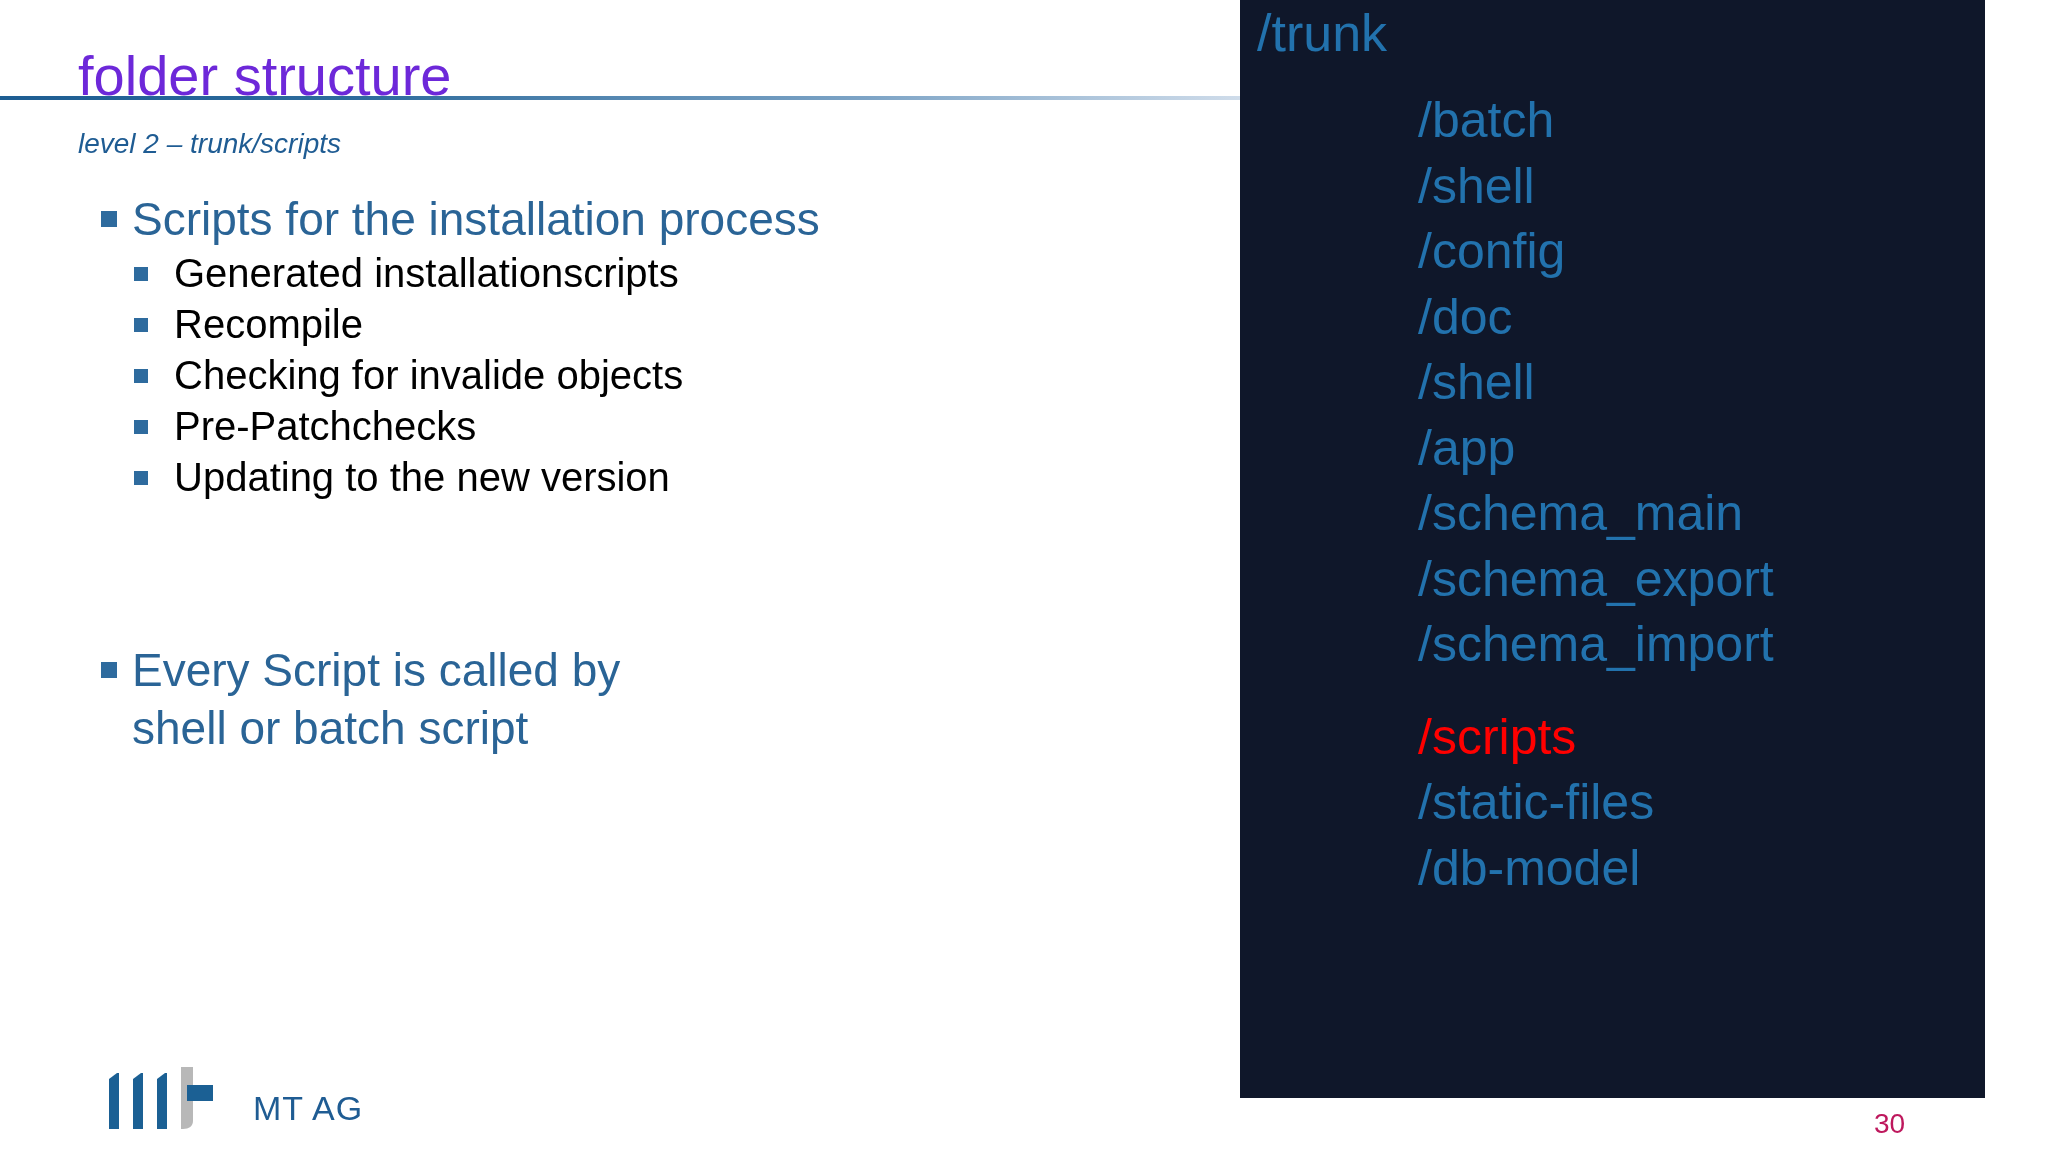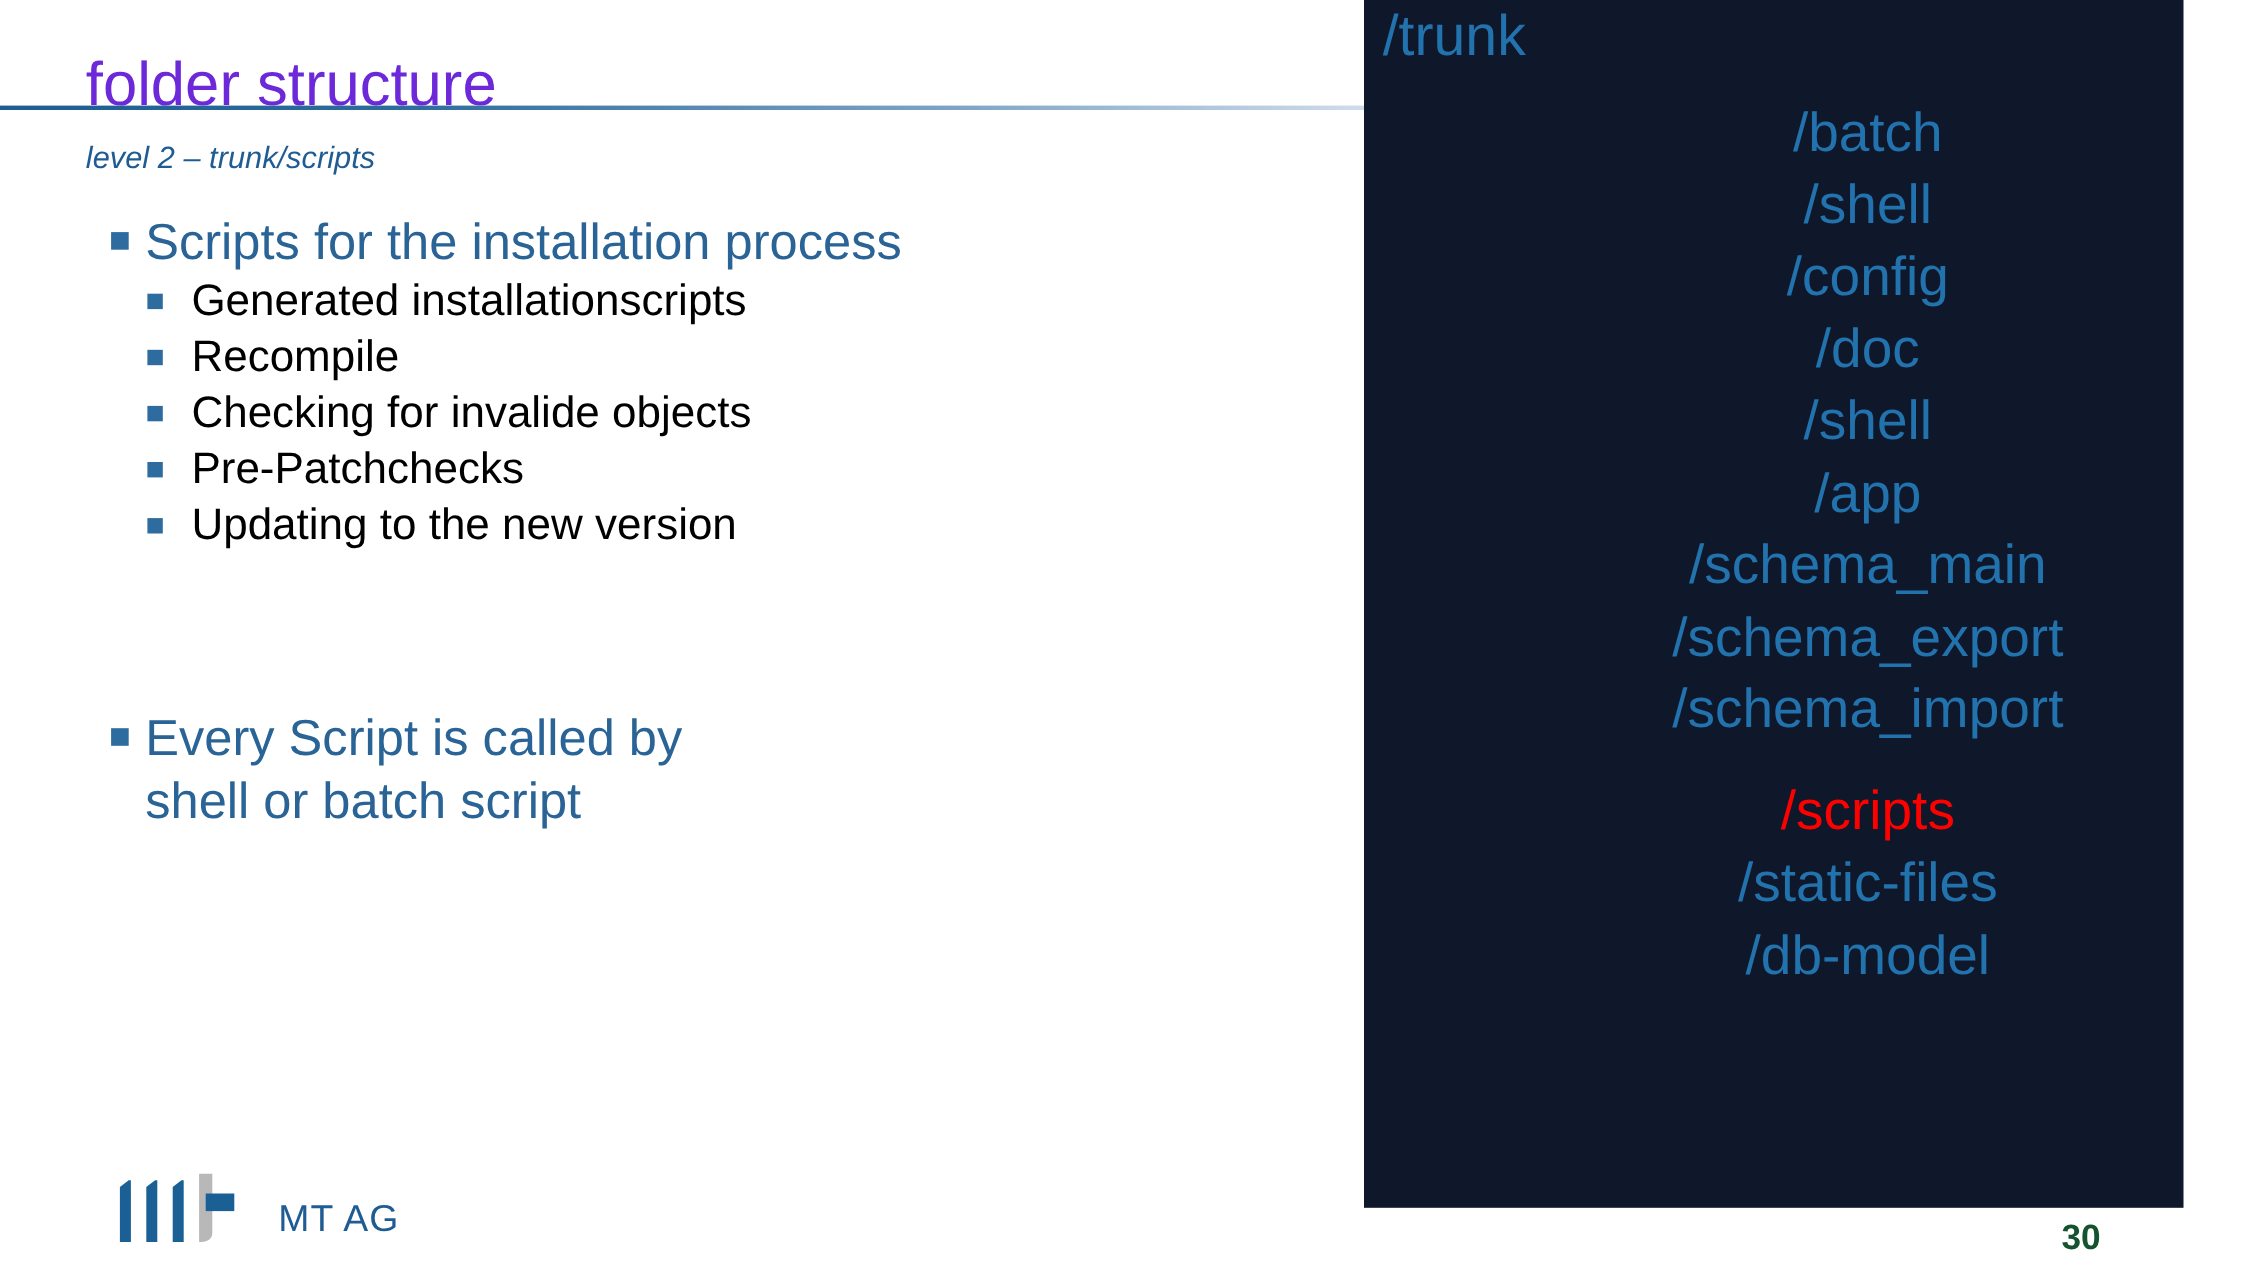--- a/index.html
+++ b/index.html
@@ -41,21 +41,20 @@
     position: absolute;
     left: 178px;
     top: 88px;
     width: 560px;
   }
   .folder-item {
     font-size: 50px;
     line-height: 65.5px;
     color: #2272ad;
     white-space: nowrap;
-    text-align: center;
   }
   .folder-item.highlight {
     color: #ff0000;
     margin-top: 27px;
   }
 
   
   #title-block {
     position: absolute;
     left: 0px;
@@ -162,25 +161,24 @@
     color: #1f5c93;
     letter-spacing: 1px;
     white-space: nowrap;
   }
 
   
   #page-number {
     position: absolute;
     left: 1874px;
     top: 1108px;
-    font-size: 32px;
+    font-size: 28px;
     line-height: 32px;
-    color: #14532d;
-    white-space: nowrap;
-    font-weight: bold;
+    color: #be185d;
+    white-space: nowrap;
   }
 </style>
 </head>
 <body>
 
 <div id="slide">
 
   <div id="folder-panel">
     <div class="folder-root">/trunk</div>
     <div class="folder-children" id="folder-children">

